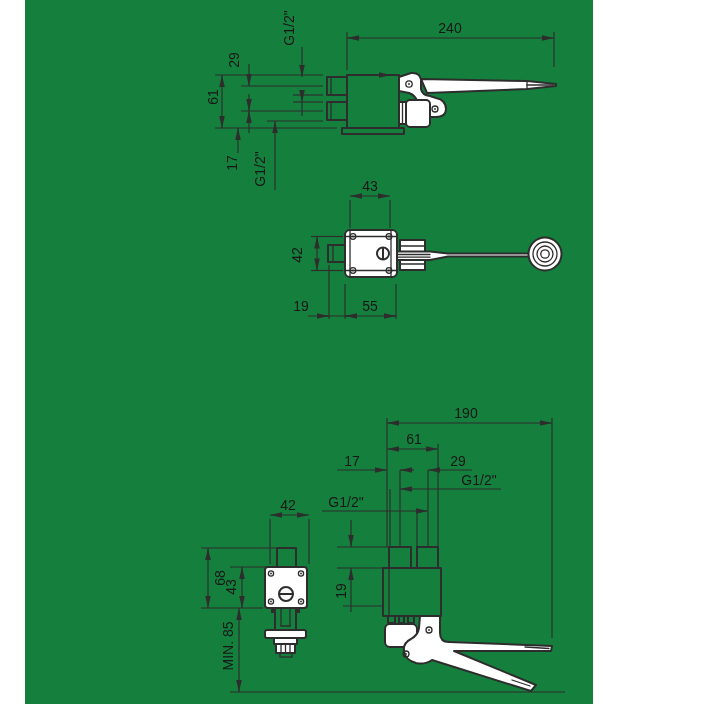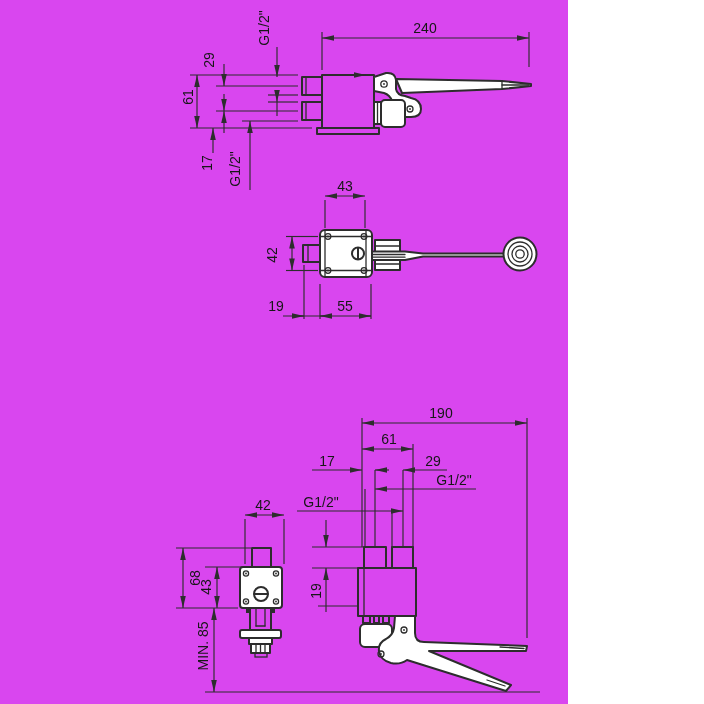--- a/index.html
+++ b/index.html
@@ -1,17 +1,17 @@
 <!DOCTYPE html>
 <html><head>
 <meta charset="utf-8">
 <title>Technical drawing</title>
 <style>
   html,body{margin:0;padding:0;background:#ffffff;}
-  .page{width:568px;height:704px;background:#d946ef;position:relative;overflow:hidden;}
+  .page{width:568px;height:704px;background:#15803d;position:relative;overflow:hidden;margin-left:25px;}
   svg{display:block;}
   .o   {fill:none;stroke:#2d2d2d;stroke-width:2;stroke-linejoin:round;stroke-linecap:round;}
   .of  {fill:#ffffff;stroke:#2d2d2d;stroke-width:2;stroke-linejoin:round;stroke-linecap:round;}
   .th  {fill:none;stroke:#2d2d2d;stroke-width:1.3;stroke-linecap:round;}
   .d   {fill:none;stroke:#2d2d2d;stroke-width:1.15;}
   .blk {fill:#2d2d2d;stroke:none;}
   .t   {font-family:"Liberation Sans","DejaVu Sans",sans-serif;font-size:14px;fill:#171717;}
 </style>
 </head>
 <body>

